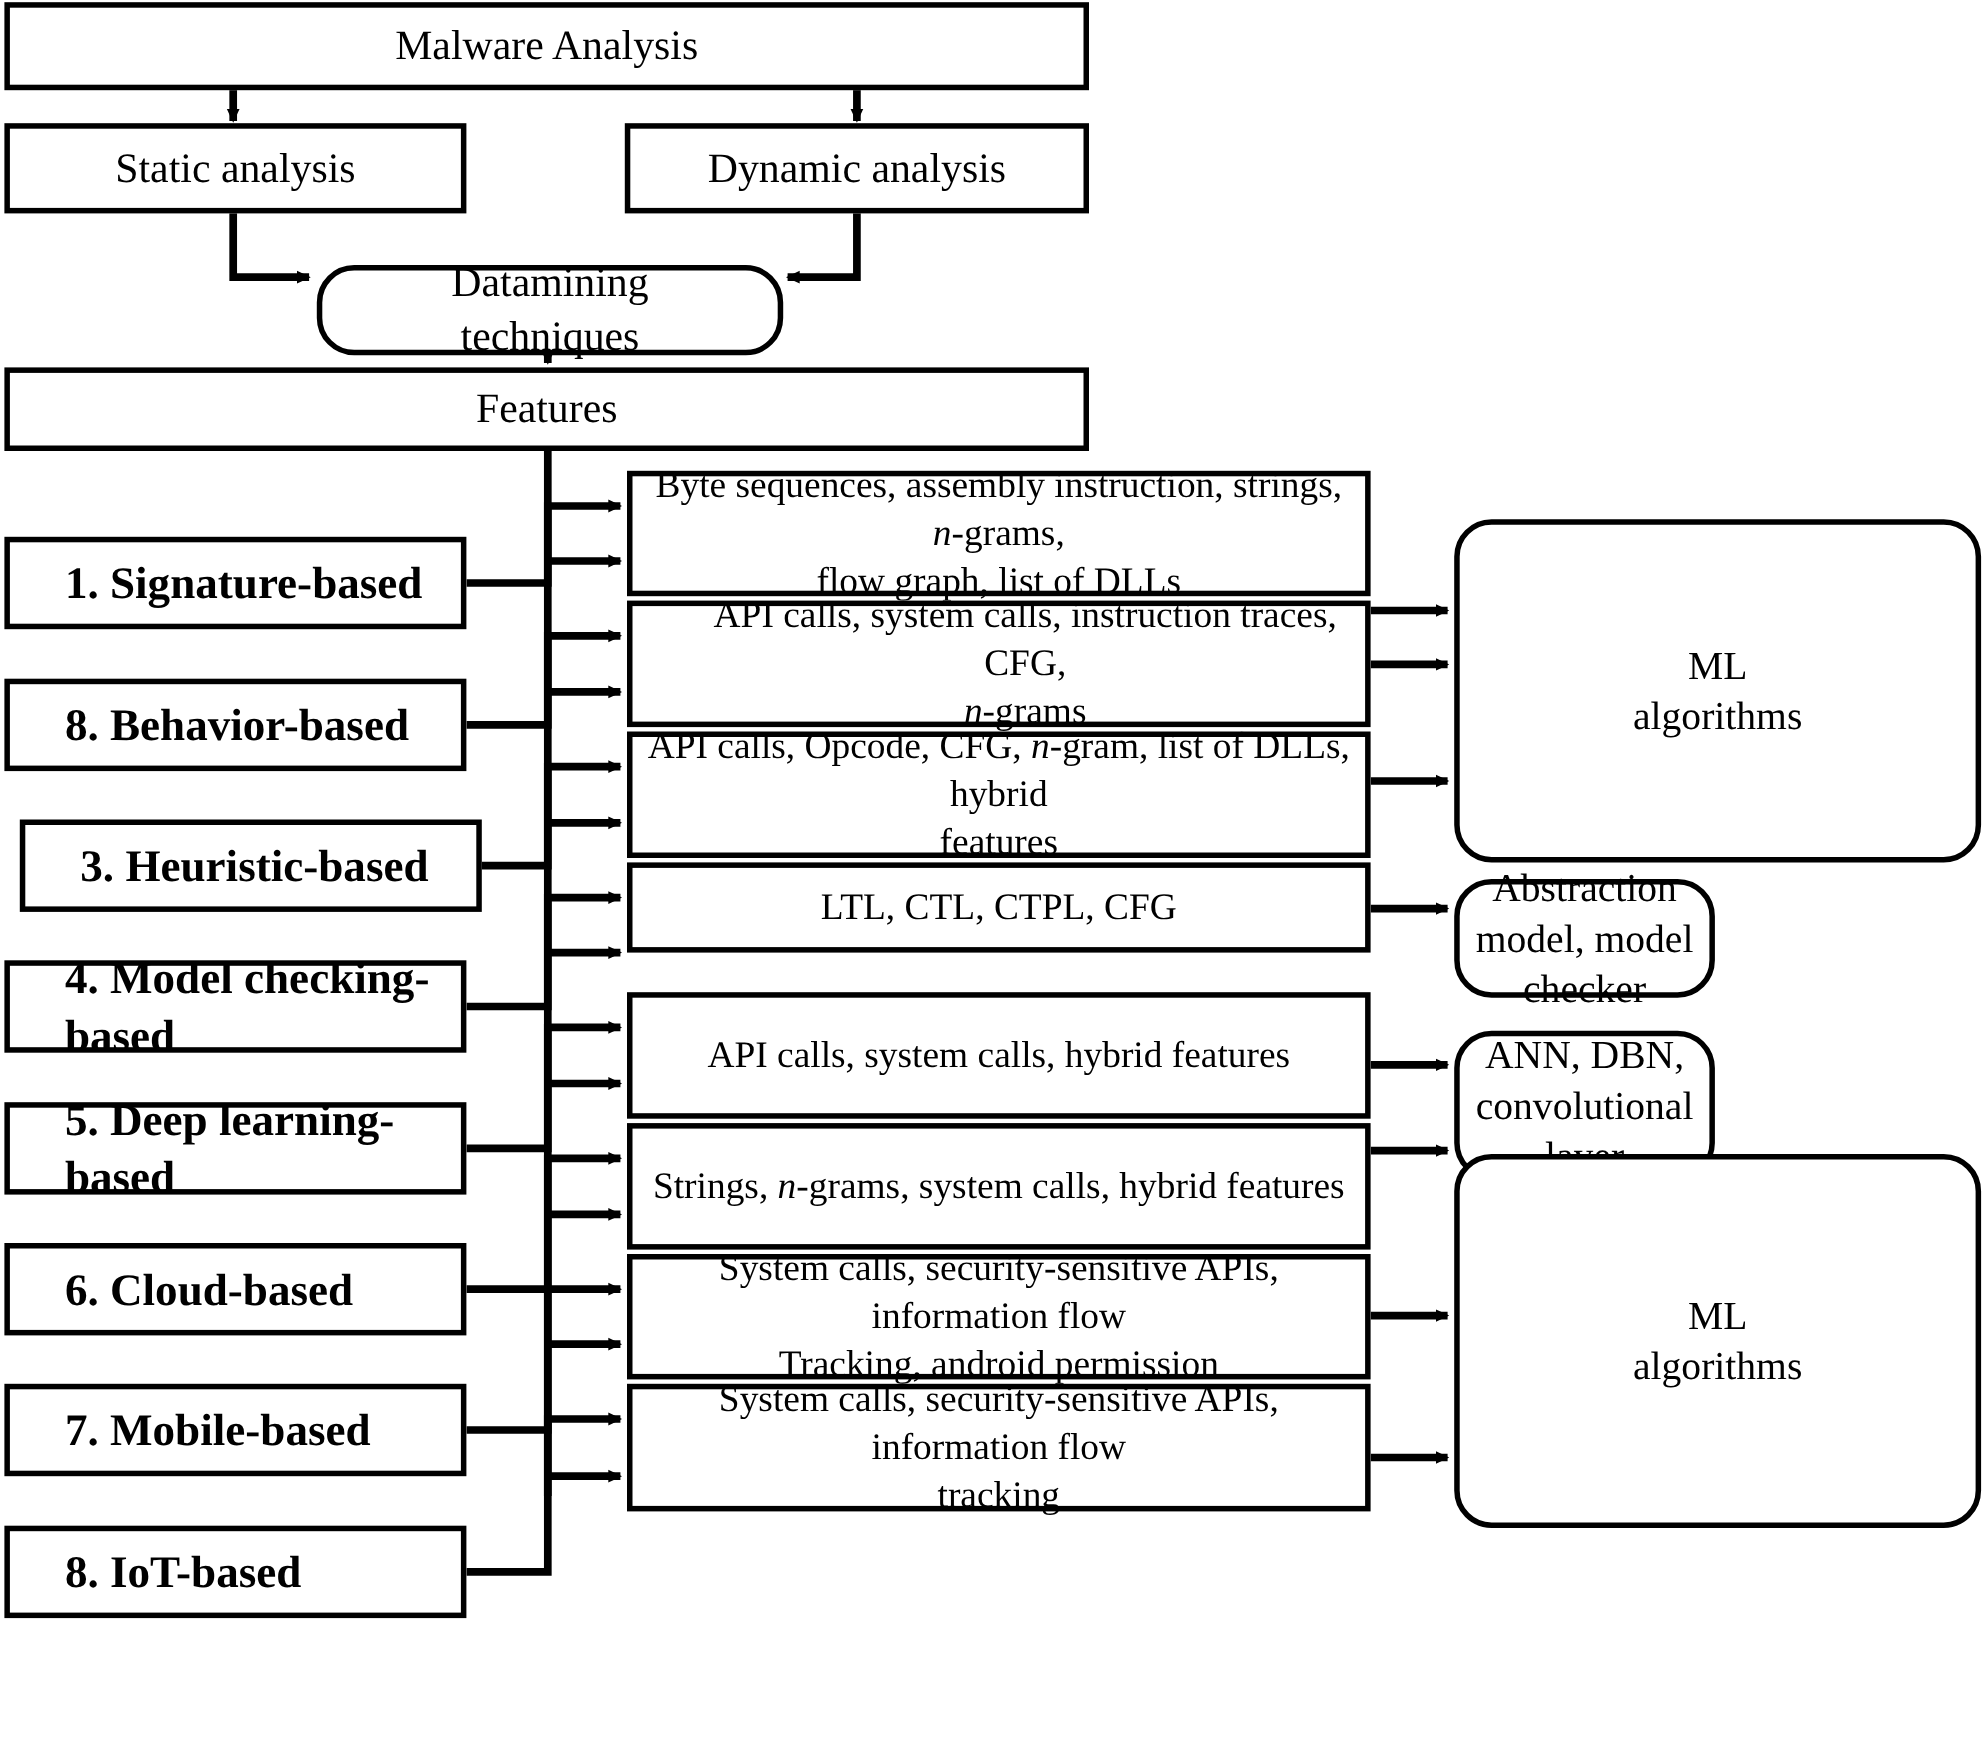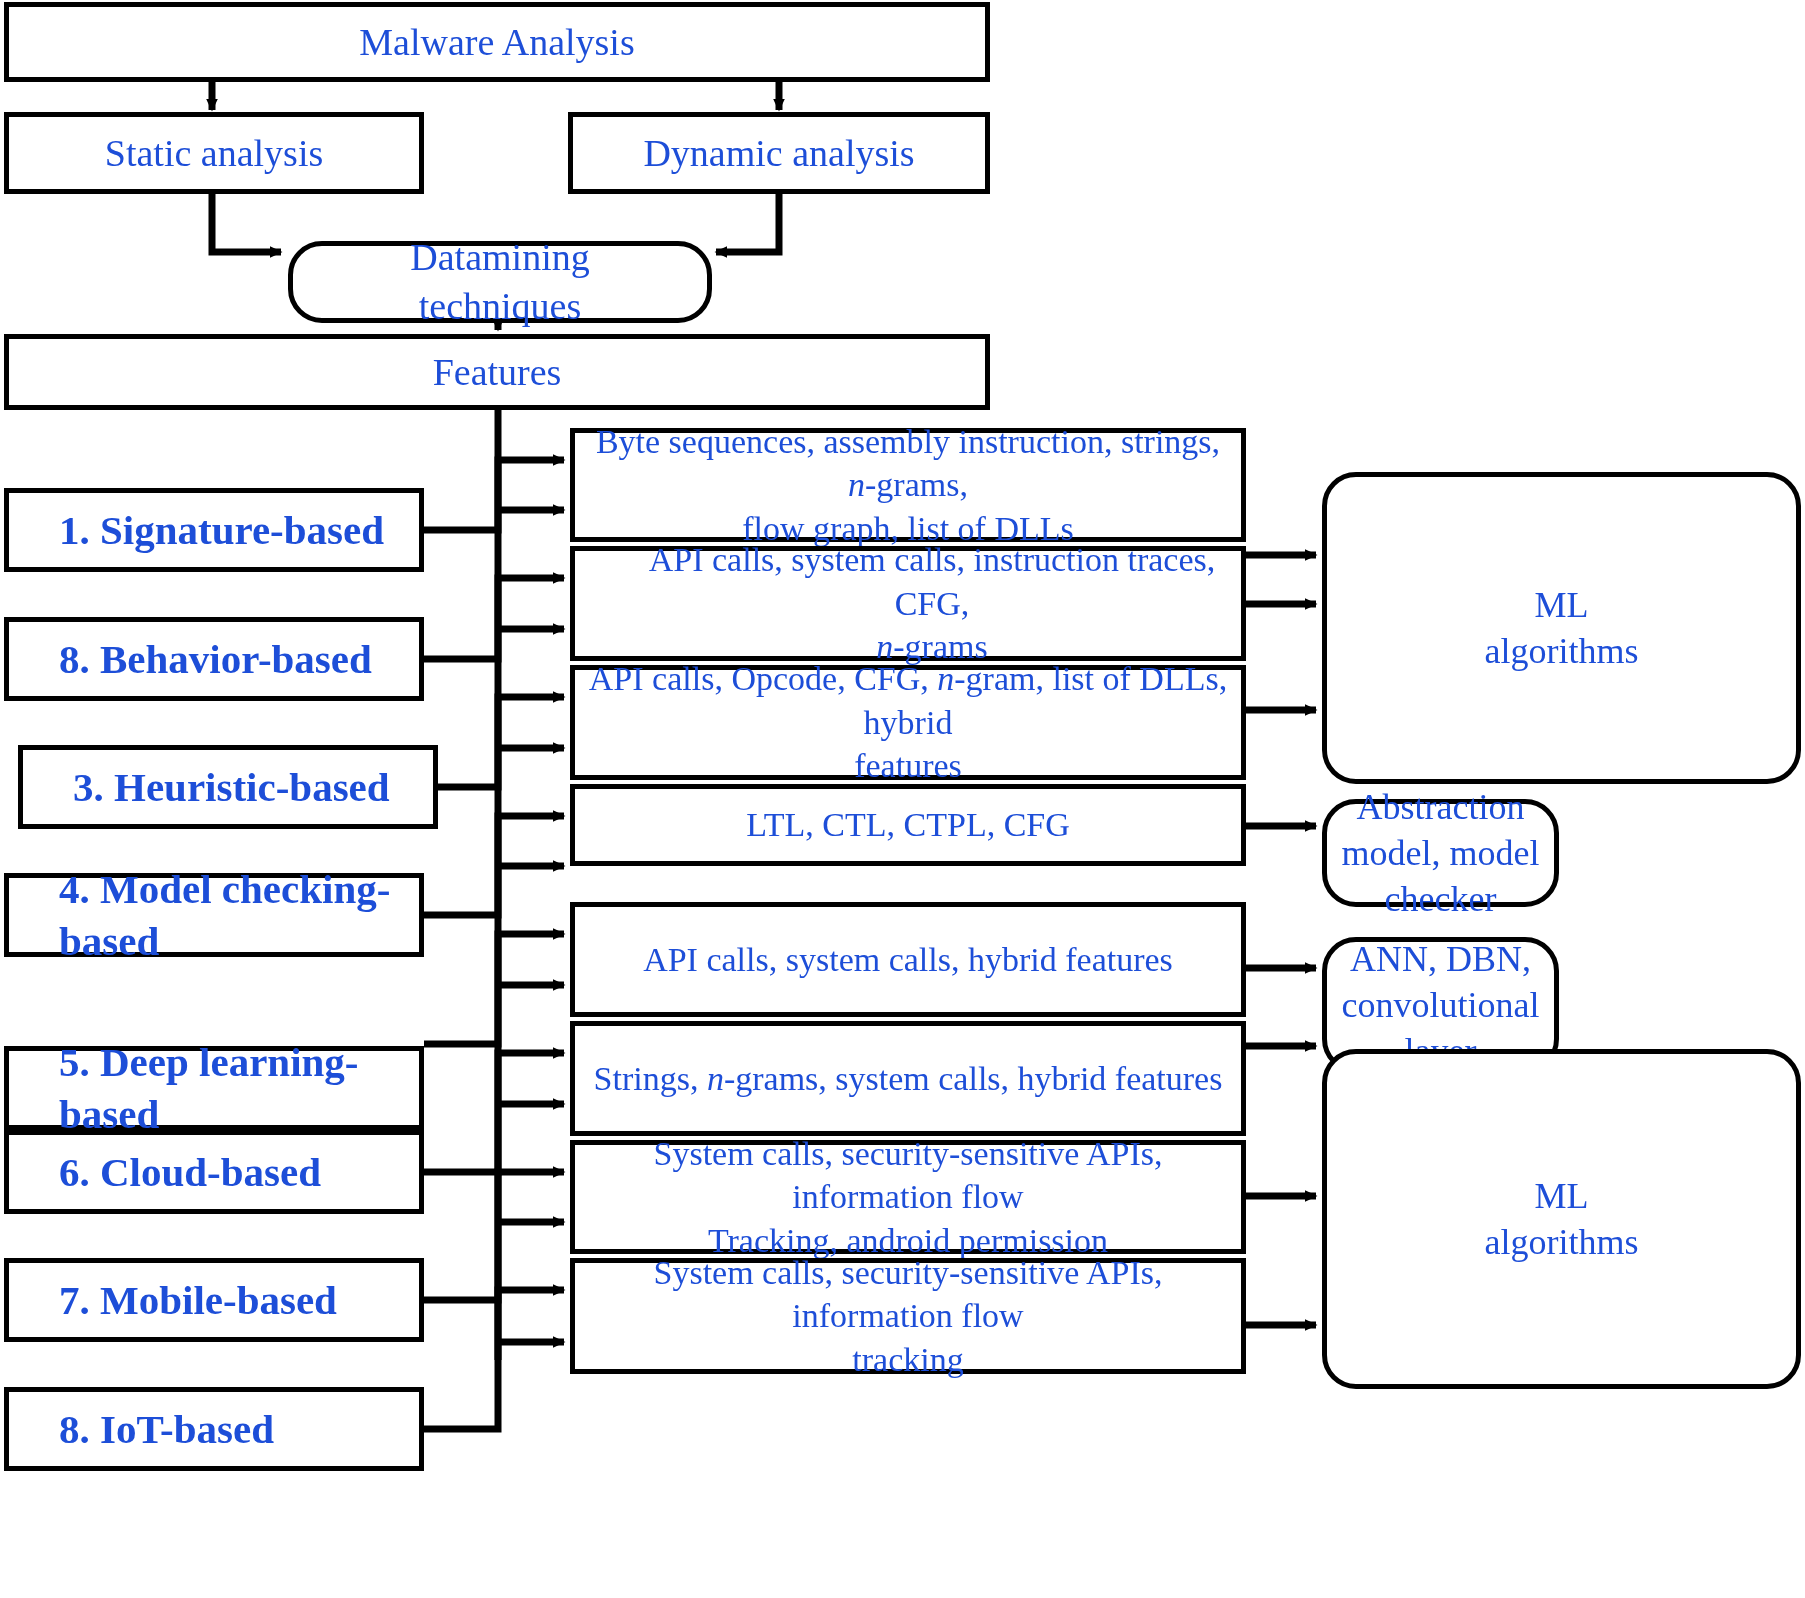--- a/index.html
+++ b/index.html
@@ -13,21 +13,21 @@
   }
   .box{
     position:absolute;
     box-sizing:border-box;
     border:5px solid #000000;
     background:#ffffff;
     display:flex;
     align-items:center;
     justify-content:center;
     text-align:center;
-    color:#1d4ed8;
+    color:#000000;
     line-height:1.28;
     z-index:5;
   }
   .box.rounded{ border-radius:34px;margin-top:29px; }
   .t-center{ width:100%; padding:0 10px; }
   .f-title{ font-size:38px; }
   .f-mid{ font-size:34px; }
   .f-left{ font-size:41px; font-weight:bold; text-align:left;padding-left:24px; }
   .f-left .t-center{ text-align:left; padding-left:26px; }
   .f-right{ font-size:36px; }
@@ -124,21 +124,21 @@
       </div>
       <div class="box f-left" style="left: 4px; top: 617px; width: 420px; height: 84px;">
         <span class="t-center">8. Behavior-based</span>
       </div>
       <div class="box f-left" style="left: 18px; top: 745px; width: 420px; height: 84px;">
         <span class="t-center">3. Heuristic-based</span>
       </div>
       <div class="box f-left" style="left: 4px; top: 873px; width: 420px; height: 84px;">
         <span class="t-center">4. Model checking-based</span>
       </div>
-      <div class="box f-left" style="left: 4px; top: 1002px; width: 420px; height: 84px; margin-top: 44px;">
+      <div class="box f-left" style="left: 4px; top: 1002px; width: 420px; height: 84px;">
         <span class="t-center">5. Deep learning-based</span>
       </div>
       <div class="box f-left" style="left: 4px; top: 1130px; width: 420px; height: 84px;">
         <span class="t-center">6. Cloud-based</span>
       </div>
       <div class="box f-left" style="left: 4px; top: 1258px; width: 420px; height: 84px;">
         <span class="t-center">7. Mobile-based</span>
       </div>
       <div class="box f-left" style="left: 4px; top: 1387px; width: 420px; height: 84px;">
         <span class="t-center">8. IoT-based</span>

